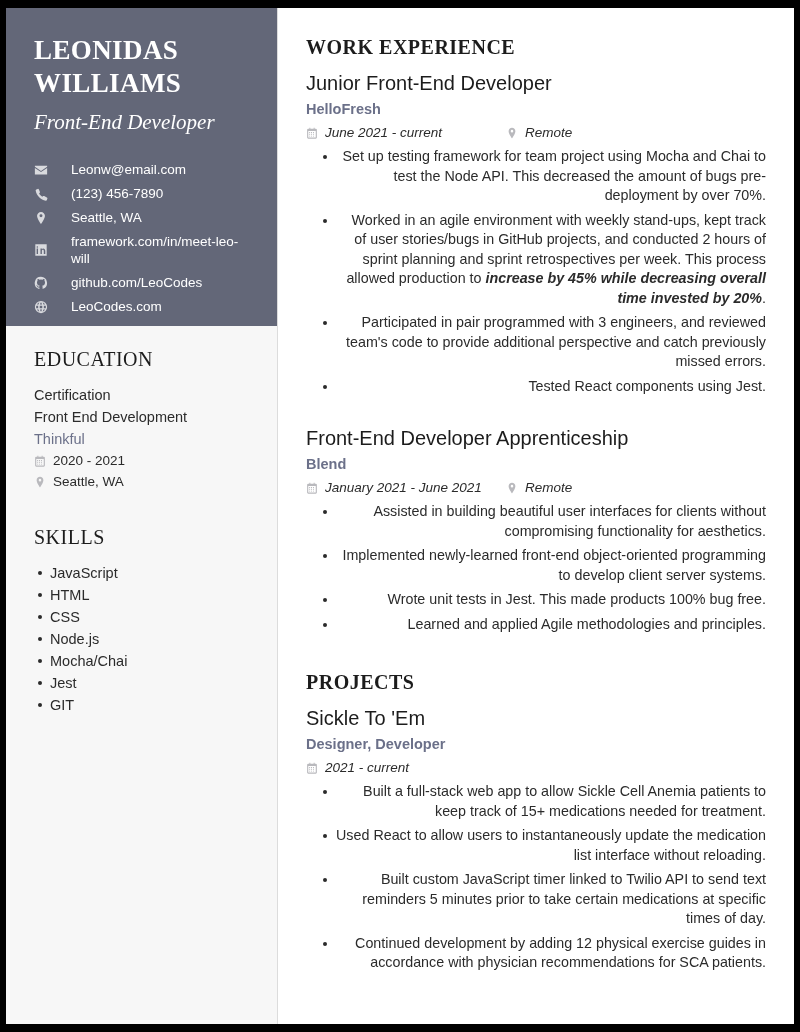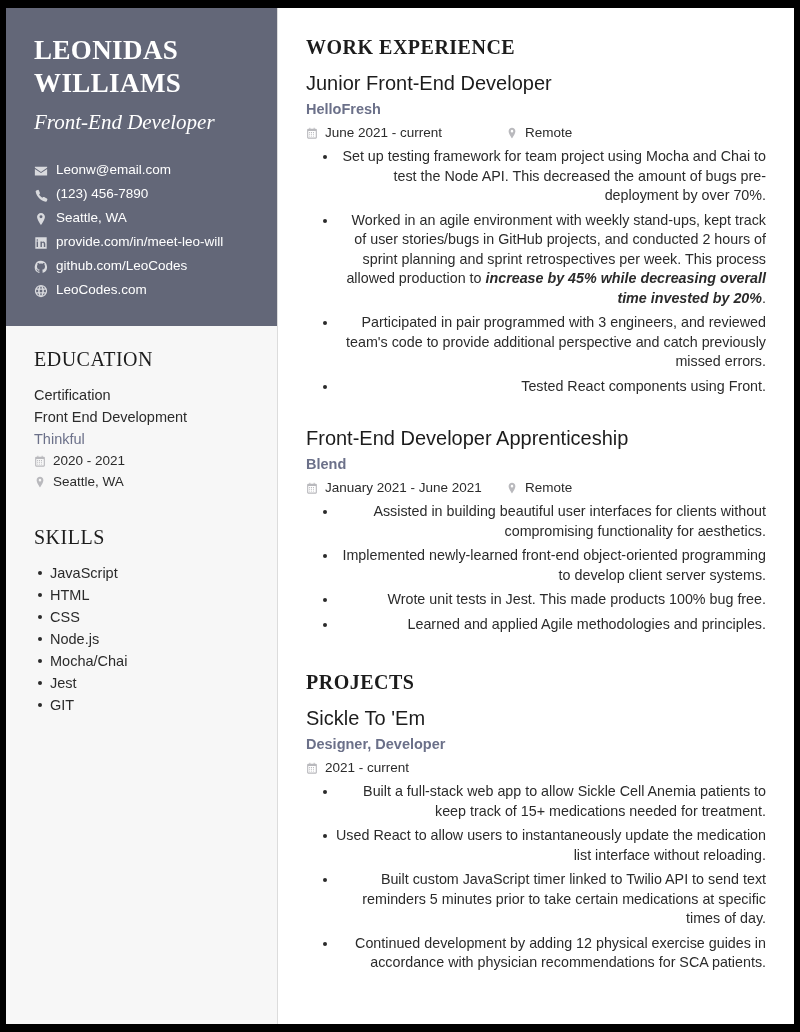--- a/index.html
+++ b/index.html
@@ -58,22 +58,22 @@
     font-size: 21px;
     line-height: 26px;
     color: #ffffff;
     margin-top: 9px;
   }
 
   .contact-list { margin-top: 26px; }
 
   .contact-row {
     display: flex;
-    align-items: flex-end;
-    gap: 8px;
+    align-items: center;
+    gap: 23px;
     margin-bottom: 7px;
     color: #ffffff;
     font-size: 13.5px;
     line-height: 17px;
   }
 
   .contact-row .ico {
     width: 14px;
     flex: 0 0 14px;
     display: flex;
@@ -168,20 +168,21 @@
     color: #6b7089;
     font-weight: bold;
     margin-top: 1px;
   }
 
   .entry-meta {
     display: flex;
     align-items: center;
     margin-top: 3px;
     margin-bottom: 4px;
+    font-style: italic;
   }
   .entry-meta .meta-item {
     display: flex;
     align-items: center;
     gap: 7px;
     font-size: 13.5px;
     line-height: 20px;
     color: #2b2b2b;
   }
   .entry-meta .meta-item.date { width: 200px; flex: 0 0 200px; }
@@ -259,21 +260,21 @@
             </span>
             <span>Seattle, WA</span>
           </div>
 
           <div class="contact-row">
             <span class="ico">
               <svg width="14" height="14" viewBox="0 0 16 16">
                   <path d="M1.5 1.5h13v13h-13v-13zM4.6 6.3H3v6.2h1.6V6.3zm.1-1.7a.9.9 0 10-1.8 0 .9.9 0 001.8 0zM12.9 9c0-1.8-1-2.8-2.3-2.8-.9 0-1.4.5-1.6.9v-.8H7.4v6.2H9V9.2c0-.8.3-1.4 1.1-1.4.7 0 1.1.5 1.1 1.4v3.3h1.7V9z"></path>
                 </svg>
             </span>
-            <span>provide.com/in/meet-leo-will</span>
+            <span>framework.com/in/meet-leo-will</span>
           </div>
 
           <div class="contact-row">
             <span class="ico">
               <svg width="14" height="14" viewBox="0 0 16 16">
                   <path d="M8 .8a7.2 7.2 0 00-2.3 14c.4.1.5-.1.5-.3v-1.3c-2 .4-2.4-1-2.4-1-.4-.8-.8-1.1-.8-1.1-.7-.4 0-.4 0-.4.7 0 1.1.7 1.1.7.6 1.1 1.7.8 2.1.6 0-.5.3-.8.5-1-1.6-.2-3.3-.8-3.3-3.6 0-.8.3-1.5.7-2-.1-.2-.3-.9.1-1.9 0 0 .6-.2 2 .7a6.9 6.9 0 013.6 0c1.4-.9 2-.7 2-.7.4 1 .2 1.7.1 1.9.5.5.7 1.2.7 2 0 2.9-1.7 3.5-3.3 3.6.3.2.5.7.5 1.4v2c0 .2.1.4.5.3A7.2 7.2 0 008 .8z"></path>
                 </svg>
             </span>
             <span>github.com/LeoCodes</span>
           </div>
@@ -356,21 +357,21 @@
                     <path d="M8 1C5.5 1 3.5 3 3.5 5.5 3.5 9 8 15 8 15s4.5-6 4.5-9.5C12.5 3 10.5 1 8 1zm0 6.2a1.7 1.7 0 110-3.4 1.7 1.7 0 010 3.4z"></path>
                   </svg>
               </span>
               <span>Remote</span>
             </span>
           </div>
           <ul class="bullets">
             <li><span>Set up testing framework for team project using Mocha and Chai to test the Node API. This decreased the amount of bugs pre-deployment by over 70%.</span></li>
             <li><span>Worked in an agile environment with weekly stand-ups, kept track of user stories/bugs in GitHub projects, and conducted 2 hours of sprint planning and sprint retrospectives per week. This process allowed production to </span><em>increase by 45% while decreasing overall time invested by 20%</em><span>.</span></li>
             <li><span>Participated in pair programmed with 3 engineers, and reviewed team's code to provide additional perspective and catch previously missed errors.</span></li>
-            <li><span>Tested React components using Front.</span></li>
+            <li><span>Tested React components using Jest.</span></li>
           </ul>
         </div>
 
         <div class="section-gap"></div>
 
         <div class="entry">
           <div class="entry-title">Front-End Developer Apprenticeship</div>
           <div class="entry-org">Blend</div>
           <div class="entry-meta">
             <span class="meta-item date">

